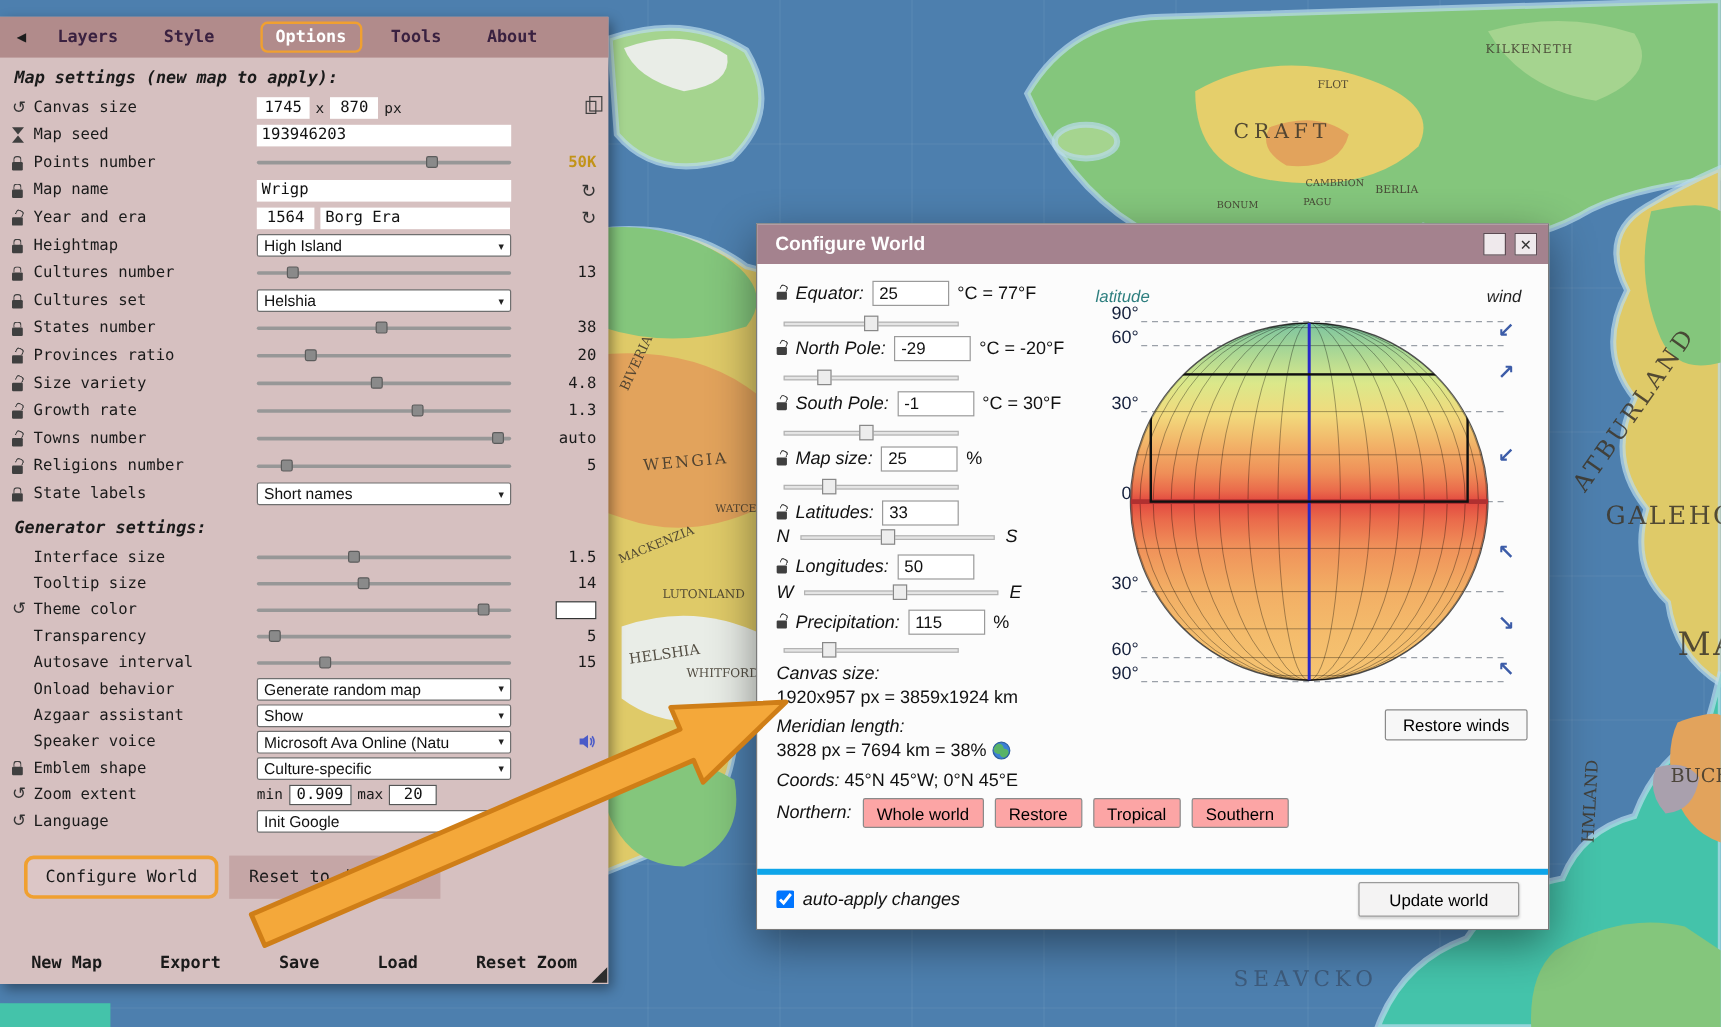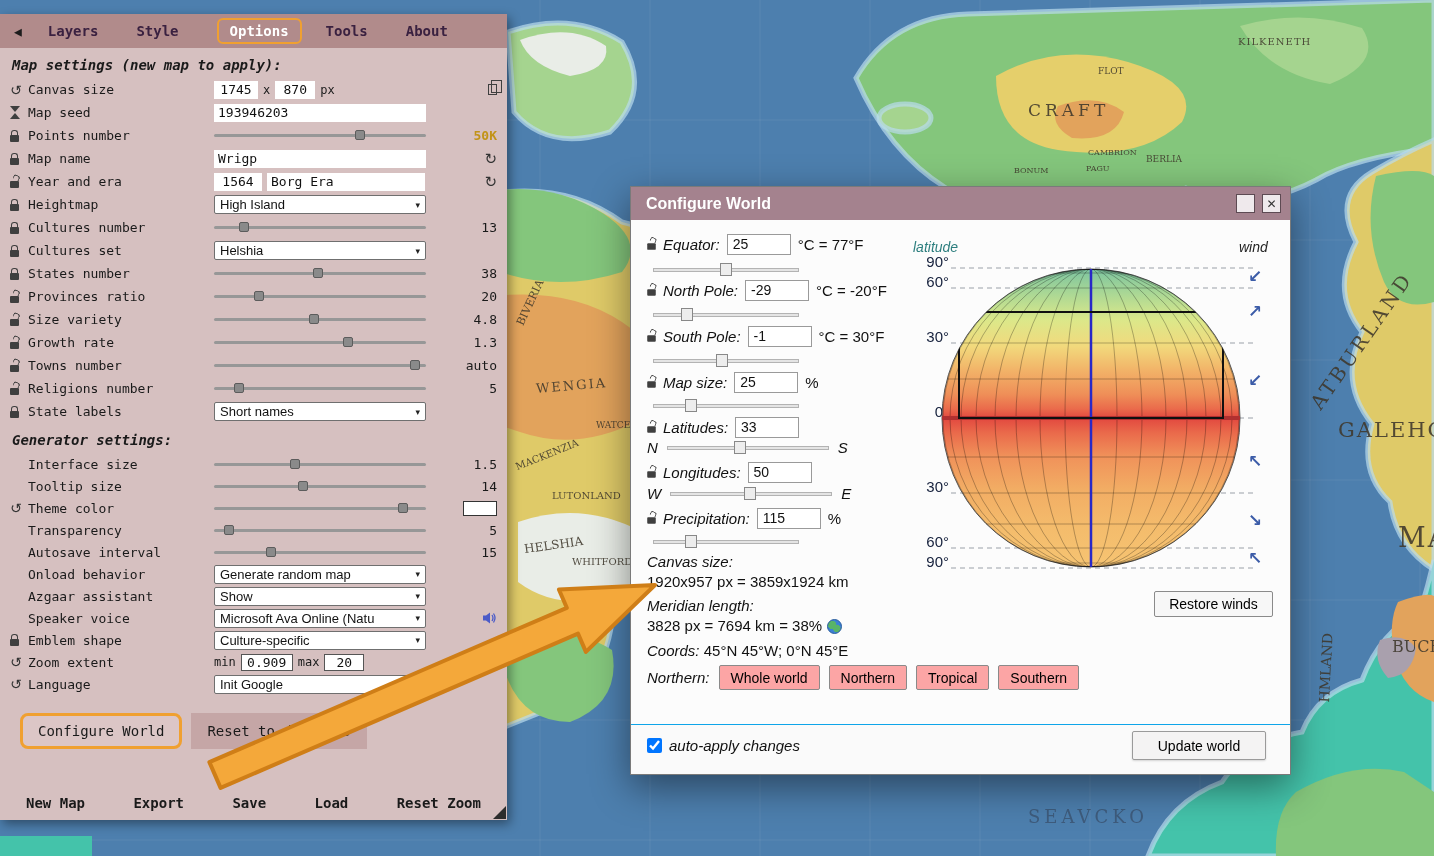--- a/index.html
+++ b/index.html
@@ -64,21 +64,21 @@
   .dslider{position:relative;width:146px;height:14px;display:inline-block;cursor:pointer}
   .dslider.wide{width:162px}
   .dslider .tr{position:absolute;left:0;right:0;top:5px;height:4px;background:#e4e4e4;border:1px solid #b3b3b3}
   .dslider .hd{position:absolute;top:0;left:calc(var(--p) - 6px);width:12px;height:13px;background:#ededed;border:1px solid #888}
   .latline{position:absolute;left:16px;display:flex;align-items:center;gap:9px;font-style:italic}
   .wstatic{position:absolute;left:16px;font-style:italic}
   .wvalue{position:absolute;left:16px;font-style:normal}
   .nonital{font-style:normal}
   .wpresets{position:absolute;left:16px;display:flex;align-items:center;gap:9px}
   .preset-btn{height:25px;padding:0 11px;background:#fca5a5;border:1px solid #8a8a8a;border-radius:2px;font:14px "Liberation Sans",sans-serif;cursor:pointer}
-  .dlg-footer{position:absolute;left:0;right:0;top:537px;bottom:0;border-top:1px solid #0ea5e9;background:#fafafa}
+  .dlg-footer{position:absolute;left:0;right:0;top:537px;bottom:0;border-top:5px solid #0ea5e9;background:#fafafa}
   .autoapply{position:absolute;left:16px;top:12px;display:flex;align-items:center;gap:7px;font-style:italic;cursor:pointer}
   .autoapply input{width:15px;height:15px}
   .update-btn{position:absolute;right:24px;top:6px;width:134px;height:29px;background:#f4f3f3;border:1px solid #9a9a9a;border-radius:2px;font:14px "Liberation Sans",sans-serif;box-shadow:0 1px 2px rgba(0,0,0,.15);cursor:pointer}
   .lat-axis{position:absolute;left:282px;top:52px;color:#2e7f7f;font-style:italic;font-size:14px}
   .wind-axis{position:absolute;left:608px;top:52px;color:#222;font-style:italic;font-size:14px}
   .lat-tick{position:absolute;left:270px;width:48px;text-align:right;font-size:15px;color:#15203c}
   .wind-arrow{position:absolute;left:617px;font-size:17px;font-weight:bold;color:#3c5ca8;font-family:"DejaVu Sans",sans-serif;cursor:pointer}
   .globe-svg{position:absolute;left:300px;top:71px}
   .restore-btn{position:absolute;left:523px;top:404px;width:119px;height:26px;background:#f7f7f7;border:1px solid #8a8a8a;border-radius:2px;font:14px "Liberation Sans",sans-serif;cursor:pointer}
   .globe-dot{display:inline-block;width:15px;height:15px;border-radius:50%;vertical-align:-3px;margin-left:5px;background:radial-gradient(circle at 32% 38%,#58b368 0 4px,rgba(0,0,0,0) 4.5px),radial-gradient(circle at 68% 66%,#58b368 0 3.5px,rgba(0,0,0,0) 4px),#3b7fd4;border:1px solid #2c5f9e}
@@ -622,21 +622,21 @@
 
   <div class="wstatic" style="top:366px">Canvas size:</div>
   <div class="wvalue" style="top:386px">1920x957 px = 3859x1924 km</div>
   <div class="wstatic" style="top:410px">Meridian length:</div>
   <div class="wvalue" style="top:430px"><span>3828 px = 7694 km = 38%</span><span class="globe-dot"></span></div>
   <div class="wstatic" style="top:455px"><span class="wlabel">Coords:</span> <span class="nonital">45°N 45°W; 0°N 45°E</span></div>
 
   <div class="wpresets" style="top:478px">
     <span class="wlabel">Northern:</span>
     <button class="preset-btn">Whole world</button>
-    <button class="preset-btn">Northern</button>
+    <button class="preset-btn">Restore</button>
     <button class="preset-btn">Tropical</button>
     <button class="preset-btn">Southern</button>
   </div>
 
   <span class="lat-axis">latitude</span>
   <span class="wind-axis">wind</span>
 
   <span class="lat-tick" style="top:66px">90°</span>
   <span class="lat-tick" style="top:86px">60°</span>
   <span class="lat-tick" style="top:141px">30°</span>

